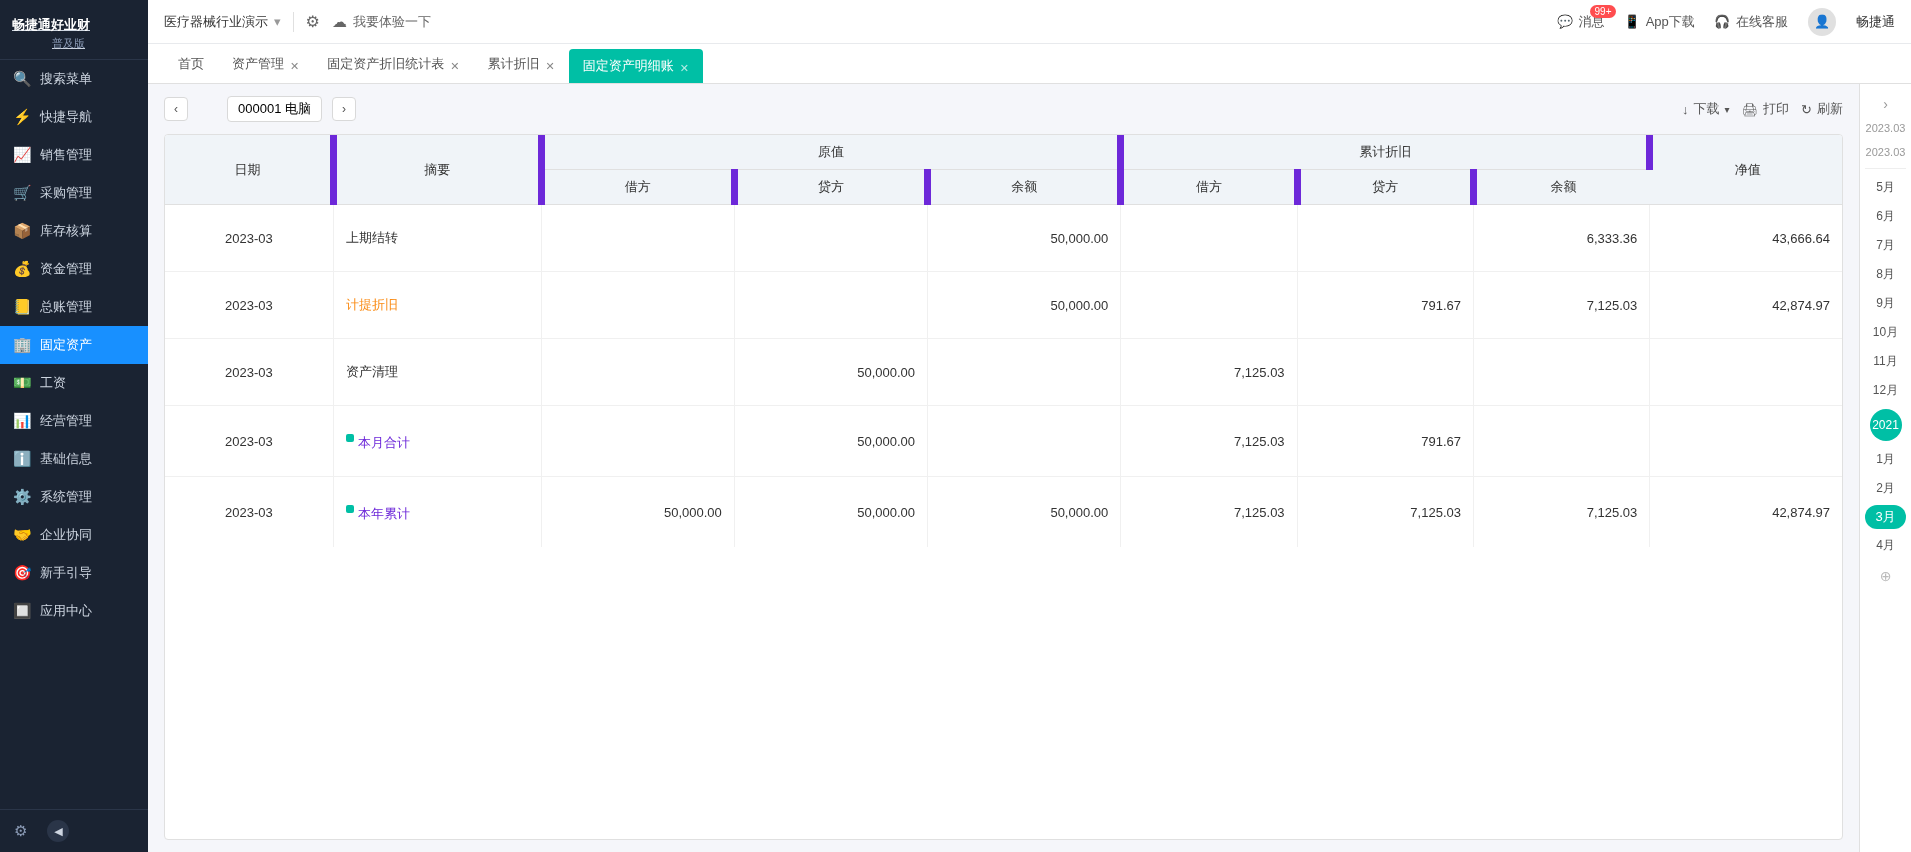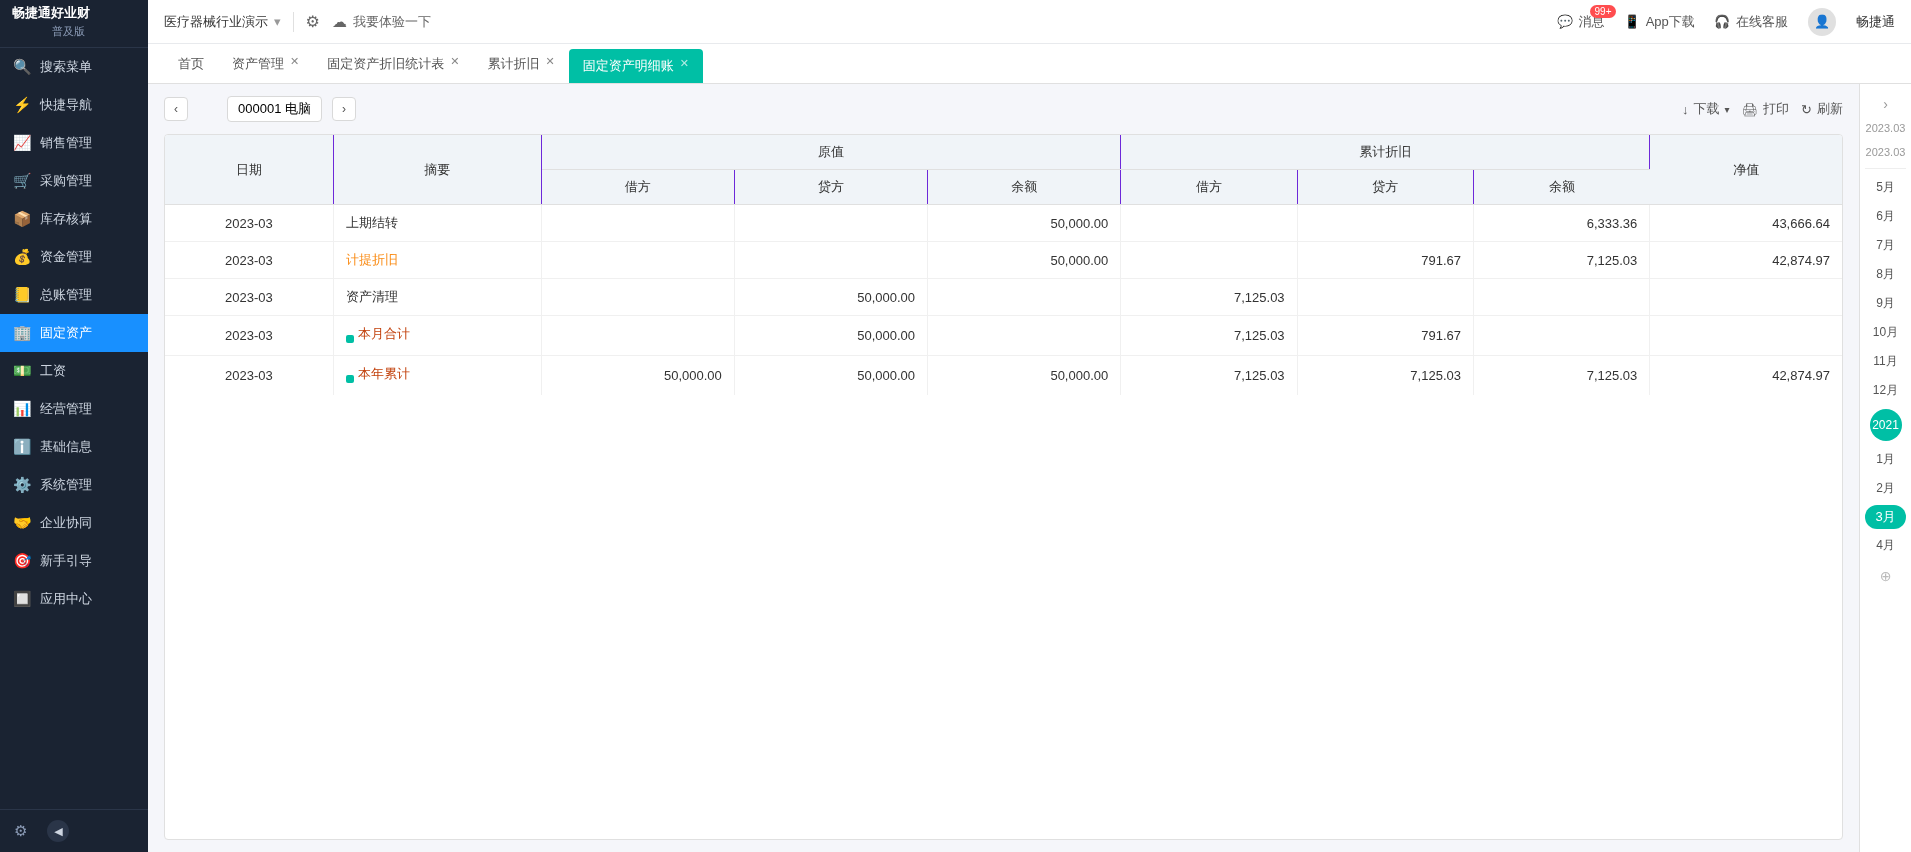--- a/index.html
+++ b/index.html
@@ -1,20 +1,20 @@
 <!DOCTYPE html>
 <html><head>
   <meta charset="utf-8">
   <style>
     * { box-sizing: border-box; margin: 0; padding: 0; }
     body { font-family: 'Microsoft YaHei', Arial, sans-serif; font-size: 13px; display: flex; height: 852px; overflow: hidden; background: #f5f6fa; }
 
     
     .sidebar { width: 148px; background: #1a2332; color: #cdd5e0; display: flex; flex-direction: column; height: 100%; flex-shrink: 0; }
-    .sidebar-logo { padding: 4px 12px 8px 12px; border-bottom: 1px solid #2a3548; }
+    .sidebar-logo { padding: 16px 12px 8px 12px; border-bottom: 1px solid #2a3548; text-decoration: underline; }
     .sidebar-logo-title { color: #fff; font-size: 13px; font-weight: bold; }
     .sidebar-logo-sub { color: #8a9ab5; font-size: 11px; margin-top: 2px; margin-left: 40px; }
     .sidebar-scroll { flex: 1; overflow-y: auto; }
     .sidebar-scroll::-webkit-scrollbar { width: 4px; }
     .sidebar-scroll::-webkit-scrollbar-thumb { background: #2a3548; }
     .sidebar-item { display: flex; align-items: center; padding: 10px 14px; cursor: pointer; gap: 8px; color: #cdd5e0; font-size: 13px; }
     .sidebar-item.active { background: #1890ff; color: #fff; }
     .sidebar-item-icon { width: 18px; height: 18px; display: flex; align-items: center; justify-content: center; flex-shrink: 0; font-size: 15px; }
     .sidebar-bottom { border-top: 1px solid #2a3548; display: flex; align-items: center; padding: 10px 14px; gap: 20px; }
     .sidebar-bottom-icon { color: #8a9ab5; font-size: 15px; cursor: pointer; }
@@ -31,46 +31,46 @@
     .topbar-experience { display: flex; align-items: center; gap: 6px; color: #666; font-size: 13px; cursor: pointer; }
     .topbar-experience-icon { font-size: 15px; }
     .topbar-right { margin-left: auto; display: flex; align-items: center; gap: 20px; }
     .topbar-action { display: flex; align-items: center; gap: 5px; color: #555; font-size: 13px; cursor: pointer; position: relative; }
     .badge { background: #ff4d4f; color: #fff; font-size: 10px; border-radius: 10px; padding: 1px 5px; position: absolute; top: -8px; right: -12px; }
     .topbar-avatar { width: 28px; height: 28px; border-radius: 50%; background: #e0e0e0; display: flex; align-items: center; justify-content: center; color: #999; font-size: 13px; }
     .topbar-username { color: #333; font-size: 13px; }
 
     
     .tabbar { height: 40px; background: #fff; border-bottom: 1px solid #e0e0e0; display: flex; align-items: flex-end; padding: 0 16px; flex-shrink: 0; gap: 0; }
-    .tab { display: flex; align-items: flex-start; gap: 6px; padding: 8px 14px; font-size: 13px; color: #555; cursor: pointer; border-bottom: 2px solid transparent; white-space: nowrap; }
+    .tab { display: flex; align-items: flex-end; gap: 6px; padding: 8px 14px; font-size: 13px; color: #555; cursor: pointer; border-bottom: 2px solid transparent; white-space: nowrap; }
     .tab.active { color: #fff; background: #00bfa5; border-radius: 4px 4px 0 0; border-bottom: none; }
     .tab-close { font-size: 11px; color: inherit; opacity: 0.7; }
 
     
     .content { flex: 1; display: flex; overflow: hidden; }
     .content-main { flex: 1; display: flex; flex-direction: column; overflow: hidden; padding: 12px 16px; }
 
     
     .asset-nav { display: flex; align-items: center; gap: 10px; margin-bottom: 12px; }
     .asset-nav-btn { width: 24px; height: 24px; border: 1px solid #d9d9d9; border-radius: 4px; display: flex; align-items: center; justify-content: center; cursor: pointer; background: #fff; color: #555; font-size: 12px; }
     .asset-nav-current { border: 1px solid #d9d9d9; border-radius: 4px; padding: 3px 10px; font-size: 13px; background: #fff; margin-left: 29px; }
     .asset-nav-actions { margin-left: auto; display: flex; gap: 12px; align-items: center; }
     .asset-nav-action { display: flex; align-items: center; gap: 5px; color: #555; font-size: 13px; cursor: pointer; }
 
     
     .table-wrap { flex: 1; overflow: auto; border: 1px solid #e0e0e0; border-radius: 4px; background: #fff; }
     table { width: 100%; border-collapse: collapse; font-size: 13px; }
-    thead tr th { background: #f0f4f8; padding: 8px 12px; text-align: center; color: #333; font-weight: 500; border-bottom: 1px solid #e0e0e0; border-right: 1px solid #6d28d9; white-space: nowrap; }
+    thead tr th { background: #f0f4f8; padding: 8px 12px; text-align: center; color: #333; font-weight: 500; border-bottom: 1px solid #e0e0e0; border-right: 7px solid #6d28d9; white-space: nowrap; }
     thead tr th:last-child { border-right: none; }
-    tbody tr td { padding: 9px 12px; text-align: center; border-bottom: 1px solid #f0f0f0; border-right: 1px solid #f0f0f0; color: #333; white-space: nowrap; }
+    tbody tr td { padding: 24px 12px; text-align: center; border-bottom: 1px solid #f0f0f0; border-right: 1px solid #f0f0f0; color: #333; white-space: nowrap; }
     tbody tr td:last-child { border-right: none; }
     tbody tr:last-child td { border-bottom: none; }
     .td-left { text-align: left; }
     .td-right { text-align: right; }
-    .tag-green { display: inline-flex; align-items: flex-end; gap: 4px; color: #c2410c; }
+    .tag-green { display: inline-flex; align-items: flex-start; gap: 4px; color: #6d28d9; }
     .tag-dot { width: 8px; height: 8px; border-radius: 2px; background: #00bfa5; display: inline-block; }
     .orange-text { color: #fa8c16; }
 
     
     .timeline-panel { width: 52px; background: #fff; border-left: 1px solid #e0e0e0; display: flex; flex-direction: column; align-items: center; padding: 8px 0; flex-shrink: 0; font-size: 12px; color: #555; overflow-y: auto; }
     .timeline-panel::-webkit-scrollbar { width: 0; }
     .timeline-chevron { color: #999; font-size: 14px; cursor: pointer; padding: 4px; }
     .timeline-item { padding: 6px 4px; cursor: pointer; color: #555; text-align: center; width: 100%; display: flex; align-items: center; justify-content: center; }
     .timeline-circle { width: 32px; height: 32px; border-radius: 50%; display: flex; align-items: center; justify-content: center; cursor: pointer; }
     .timeline-circle.teal { background: #00bfa5; color: #fff; }

